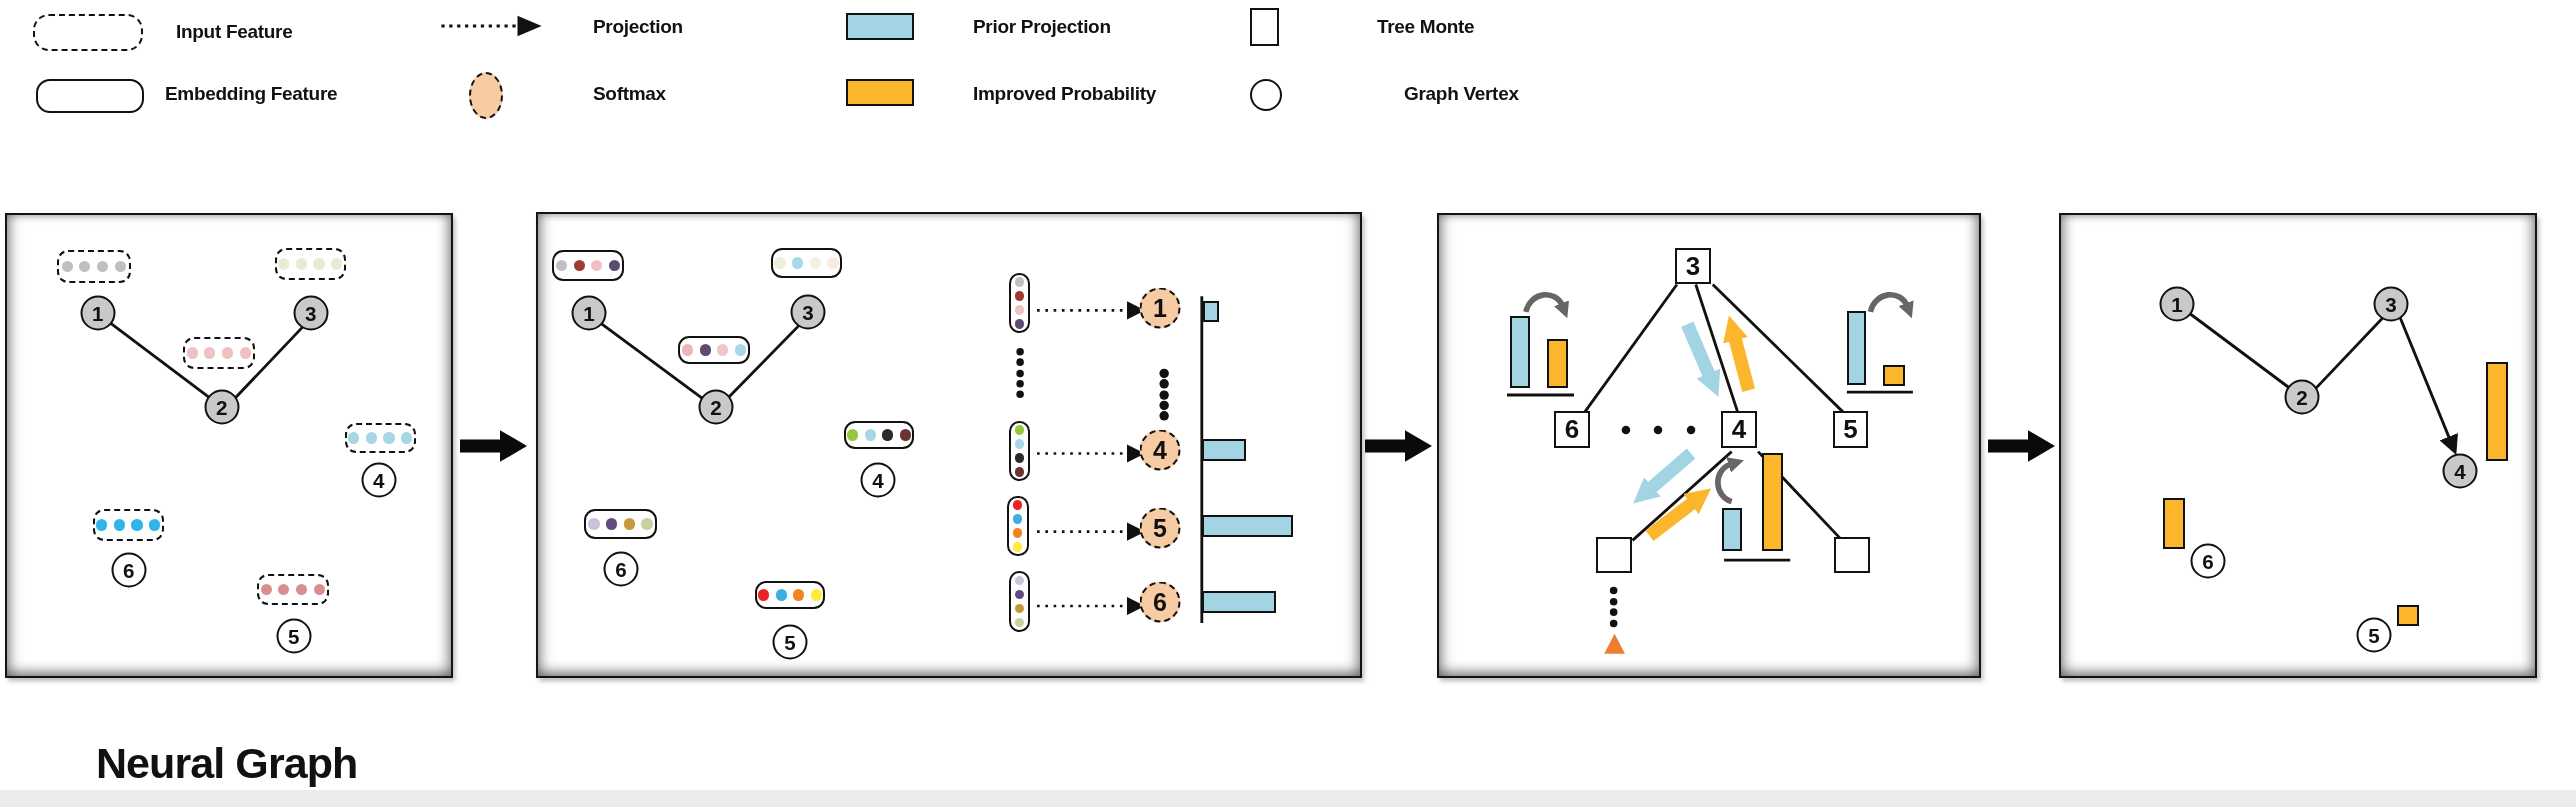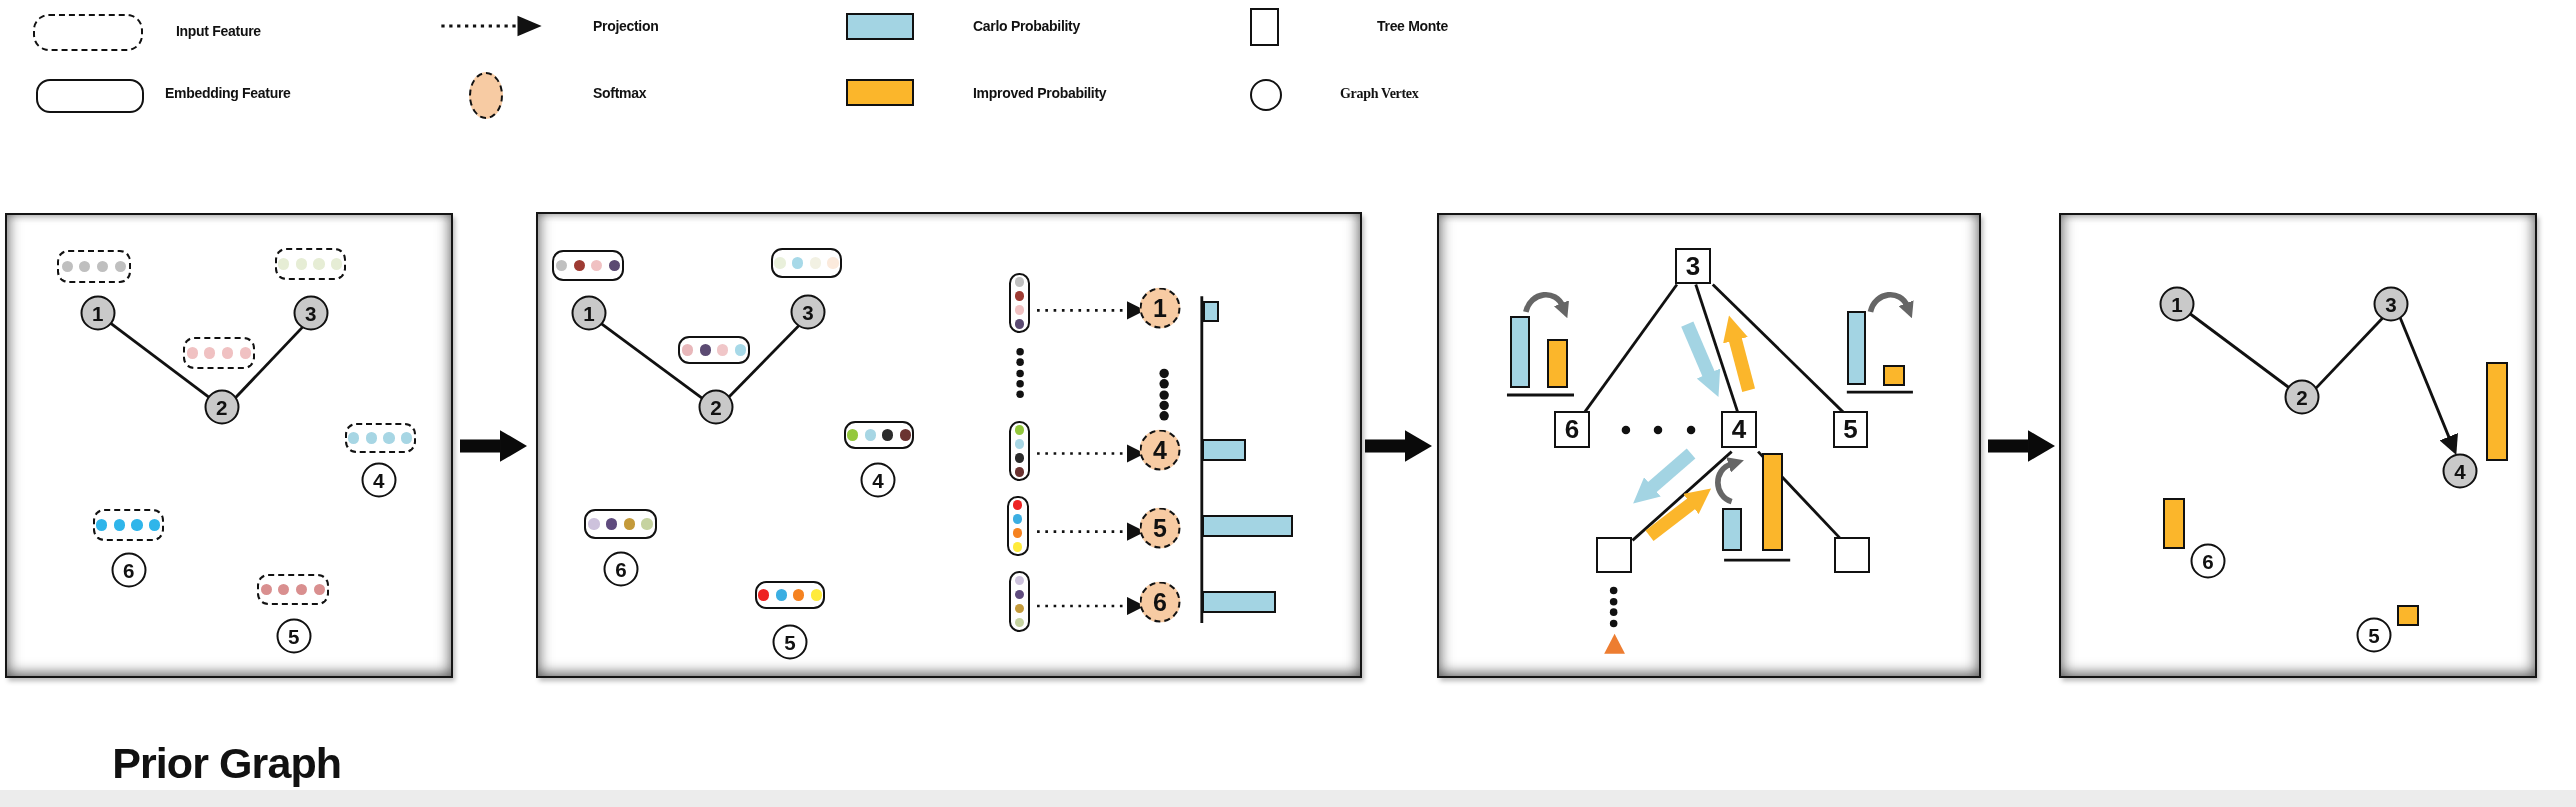--- a/index.html
+++ b/index.html
@@ -10,21 +10,21 @@
     --ink:#111111;
     --curl:#666666;
     --orange:#ED7D31;
   }
   html,body{margin:0;padding:0;background:#ffffff;}
   .canvas{
     position:relative;width:2576px;height:808px;background:#ffffff;overflow:hidden;
     font-family:"Liberation Sans", sans-serif;color:var(--ink);
   }
   
-  .lg-label{position:absolute;font-size:14px;font-weight:700;letter-spacing:-0.3px;line-height:23.4px;white-space:nowrap;}
+  .lg-label{position:absolute;font-size:19px;font-weight:700;letter-spacing:-0.3px;line-height:23.4px;white-space:nowrap;}
   .lg-sw{position:absolute;background:#fff;}
   .sw-dashed{border:2.3px dashed var(--ink);border-radius:16px;}
   .sw-solid{border:2.3px solid var(--ink);border-radius:14px;}
   .sw-blue{border:2.3px solid var(--ink);background:var(--blue);}
   .sw-yellow{border:2.3px solid var(--ink);background:var(--yellow);}
   .sw-square{border:2.3px solid var(--ink);}
   .sw-circle{border:2.3px solid var(--ink);border-radius:50%;}
   .sw-ellipse{border:2.3px dashed var(--ink);border-radius:50%;background:var(--peach);}
   
   .panel{
@@ -81,30 +81,30 @@
     <svg style="position:absolute;left:439px;top:13px;" width="105" height="26" viewBox="0 0 112 28">
       <line x1="2" y1="14" x2="84" y2="14" stroke="#111" stroke-width="3" stroke-dasharray="3.5,5"></line>
       <polygon points="84,3 110,14 84,25" fill="#111"></polygon>
     </svg>
     <div class="lg-label" style="left:593px;top:15px;">Projection</div>
 
     <div class="lg-sw sw-ellipse" style="left:469px;top:72px;width:30px;height:43px;"></div>
     <div class="lg-label" style="left:593px;top:82px;">Softmax</div>
 
     <div class="lg-sw sw-blue" style="left:846px;top:13px;width:64px;height:23.4px;"></div>
-    <div class="lg-label" style="left:973px;top:15px;">Carlo Probability</div>
+    <div class="lg-label" style="left:973px;top:15px;">Prior Projection</div>
 
     <div class="lg-sw sw-yellow" style="left:846px;top:79px;width:64px;height:23.4px;"></div>
     <div class="lg-label" style="left:973px;top:82px;">Improved Probability</div>
 
     <div class="lg-sw sw-square" style="left:1250px;top:8.4px;width:25px;height:34px;"></div>
     <div class="lg-label" style="left:1377px;top:15px;">Tree Monte</div>
 
     <div class="lg-sw sw-circle" style="left:1250px;top:79px;width:28px;height:28px;"></div>
-    <div class="lg-label" style="left:1340px;top:82px;font-family:Liberation Serif, serif;">Graph Vertex</div>
+    <div class="lg-label" style="left:1404px;top:82px;">Graph Vertex</div>
   </div>
 
   <div class="flow-arrow" style="left:460px;top:430px;">
     <svg width="67" height="32" viewBox="0 0 72 34">
         <rect x="0" y="10" width="43" height="14" fill="#0a0a0a"></rect>
         <polygon points="43,0 72,17 43,34" fill="#0a0a0a"></polygon>
       </svg>
   </div>
   <div class="flow-arrow" style="left:1365px;top:430px;">
     <svg width="67" height="32" viewBox="0 0 72 34">
@@ -353,17 +353,17 @@
     <div class="bar yellow" style="left:102px;top:283px;width:21.5px;height:51px;"></div>
     <div class="bar yellow" style="left:336px;top:390px;width:21.5px;height:20.6px;"></div>
     <div class="vertex gray" style="left:116px;top:89px;">1</div>
     <div class="vertex gray" style="left:330px;top:89px;">3</div>
     <div class="vertex gray" style="left:241px;top:182px;">2</div>
     <div class="vertex gray" style="left:399px;top:256px;">4</div>
     <div class="vertex" style="left:147px;top:346px;">6</div>
     <div class="vertex" style="left:313px;top:420px;">5</div>
   </section>
 
-  <div class="ptitle" style="left:4.7px;top:739px;width:444px;">Prior Graph</div>
+  <div class="ptitle" style="left:4.7px;top:739px;width:444px;">Neural Graph</div>
 
   <div class="strip"></div>
 </div>
 
 
 </body></html>

